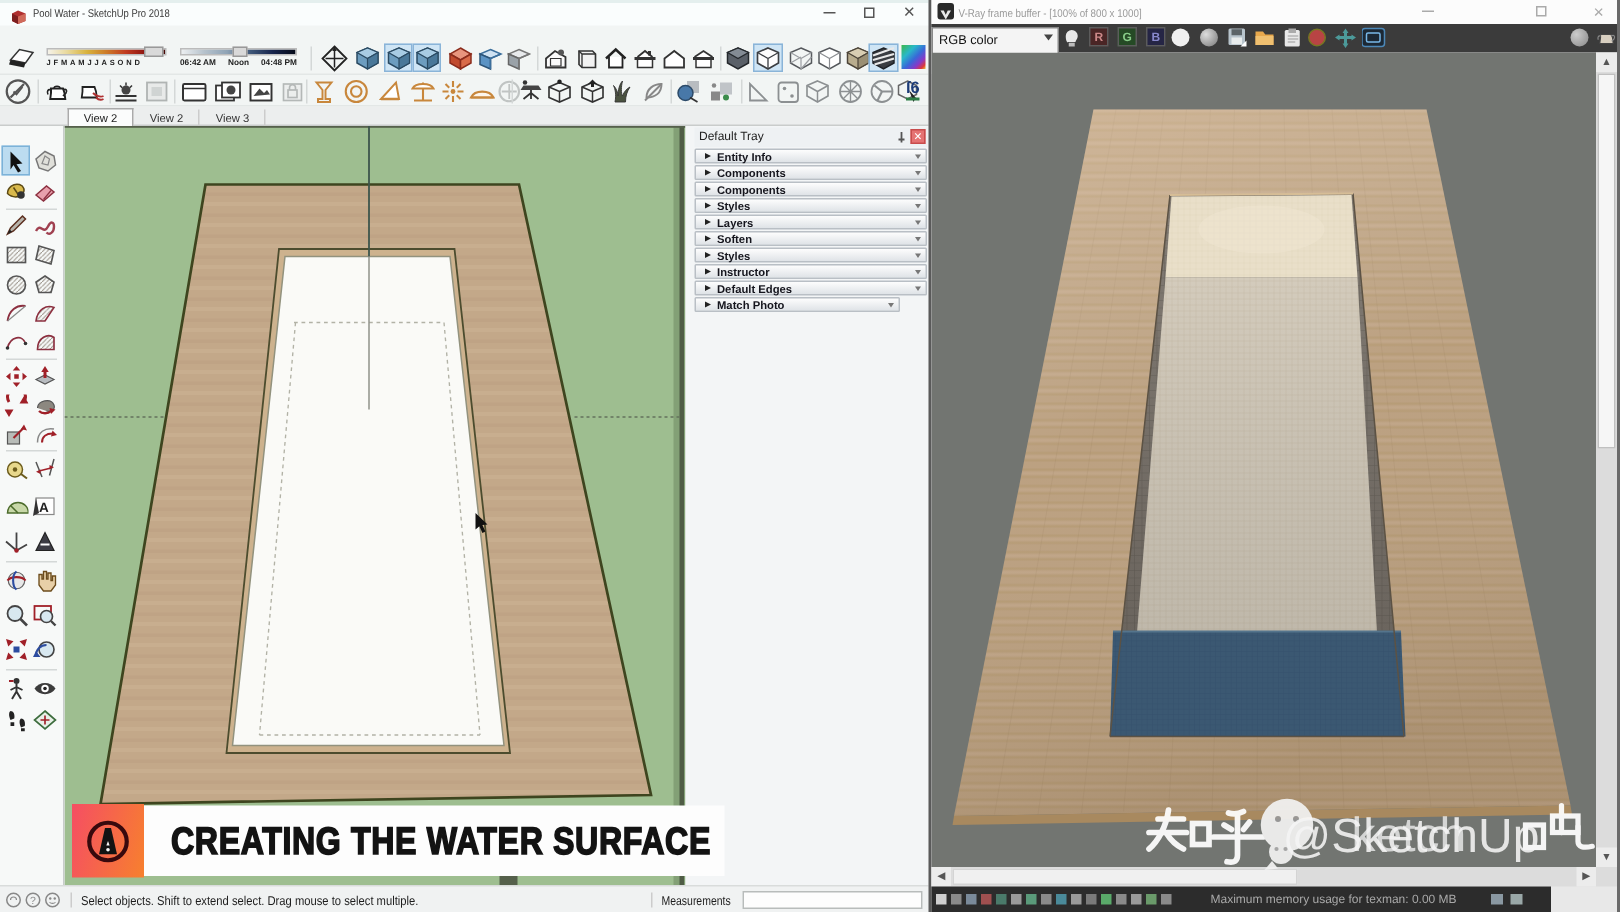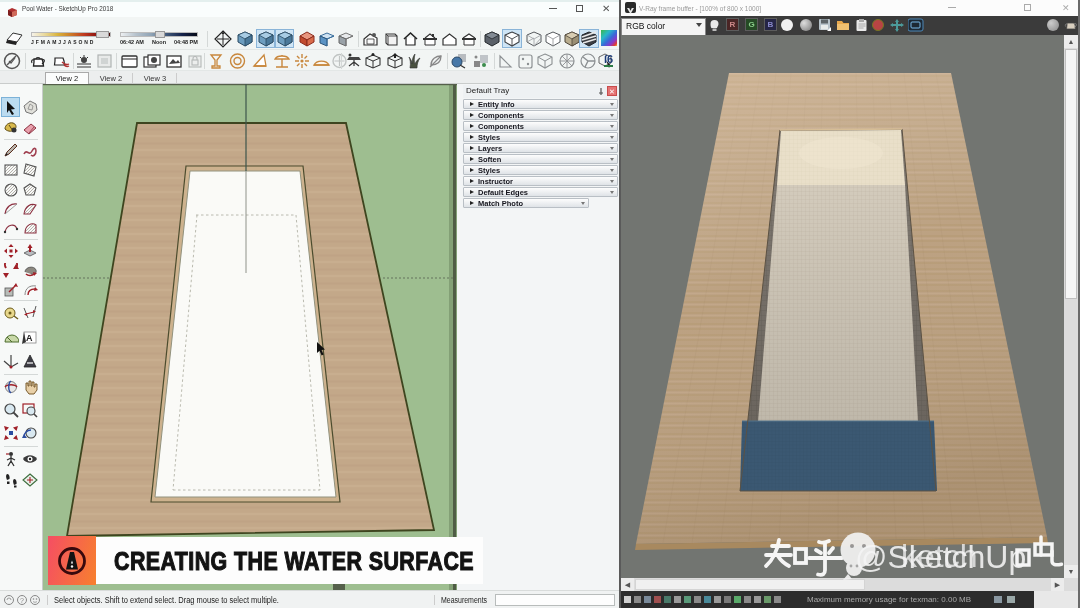--- a/index.html
+++ b/index.html
@@ -563,21 +563,21 @@
     <div class="abs" style="left:463px;top:175.5px;width:155px;height:10px;background:linear-gradient(#fdfdfd,#dfe3e7);border:1px solid #b9bfc5;border-radius:1px">
       <div class="abs" style="left:6px;top:2.2px;width:0;height:0;border-left:4px solid #222;border-top:2.8px solid transparent;border-bottom:2.8px solid transparent"></div>
       <div class="abs" style="left:14px;top:0.6px;font-size:7.5px;font-weight:bold;color:#15151d">Instructor</div>
       <div class="abs" style="right:3px;top:3.4px;width:0;height:0;border-top:3px solid #777;border-left:2.6px solid transparent;border-right:2.6px solid transparent"></div>
     </div>
     <div class="abs" style="left:463px;top:186.5px;width:155px;height:10px;background:linear-gradient(#fdfdfd,#dfe3e7);border:1px solid #b9bfc5;border-radius:1px">
       <div class="abs" style="left:6px;top:2.2px;width:0;height:0;border-left:4px solid #222;border-top:2.8px solid transparent;border-bottom:2.8px solid transparent"></div>
       <div class="abs" style="left:14px;top:0.6px;font-size:7.5px;font-weight:bold;color:#15151d">Default Edges</div>
       <div class="abs" style="right:3px;top:3.4px;width:0;height:0;border-top:3px solid #777;border-left:2.6px solid transparent;border-right:2.6px solid transparent"></div>
     </div>
-    <div class="abs" style="left:463px;top:197.5px;width:126px;height:10px;background:linear-gradient(#fdfdfd,#dfe3e7);border:1px solid #b9bfc5;border-radius:1px">
+    <div class="abs" style="left:463px;top:197.5px;width:137px;height:10px;background:linear-gradient(#fdfdfd,#dfe3e7);border:1px solid #b9bfc5;border-radius:1px">
       <div class="abs" style="left:6px;top:2.2px;width:0;height:0;border-left:4px solid #222;border-top:2.8px solid transparent;border-bottom:2.8px solid transparent"></div>
       <div class="abs" style="left:14px;top:0.6px;font-size:7.5px;font-weight:bold;color:#15151d">Match Photo</div>
       <div class="abs" style="right:3px;top:3.4px;width:0;height:0;border-top:3px solid #777;border-left:2.6px solid transparent;border-right:2.6px solid transparent"></div>
     </div>
 <div class="abs" style="left:0;top:590px;width:619px;height:18px;background:#f0f2f2;border-top:1px solid #d9dcdb">
 <svg class="abs" style="left:3px;top:3px" width="42" height="12">
 <circle cx="6" cy="6" r="4.5" fill="none" stroke="#888" stroke-width="1"></circle>
         <path d="M4 6a2 2 0 014 0" fill="none" stroke="#888" stroke-width=".8"></path>
 <circle cx="19" cy="6" r="4.5" fill="none" stroke="#888" stroke-width="1"></circle>
         <text x="17" y="8.5" font-size="7" fill="#888" font-family="Liberation Sans">?</text>

